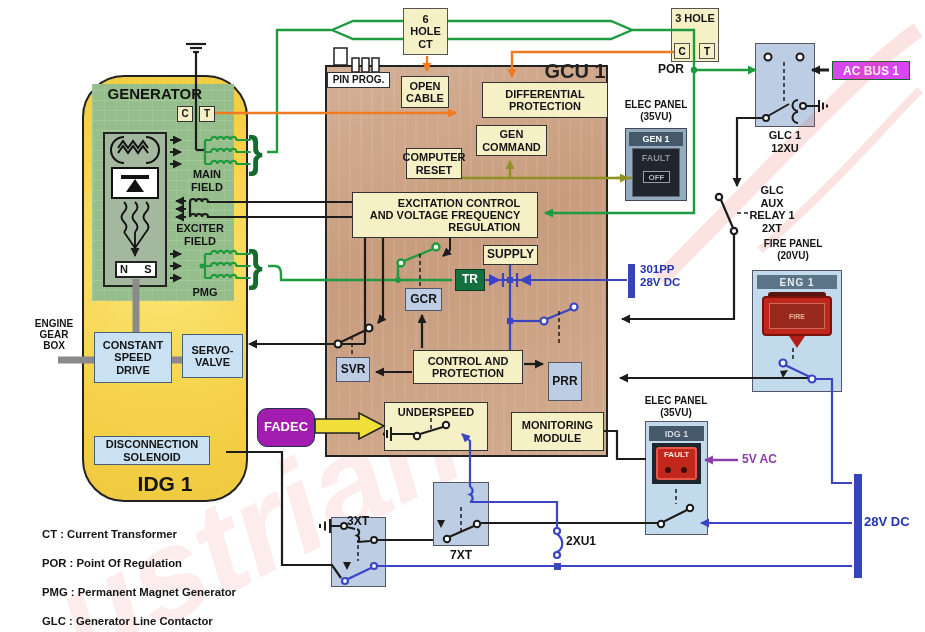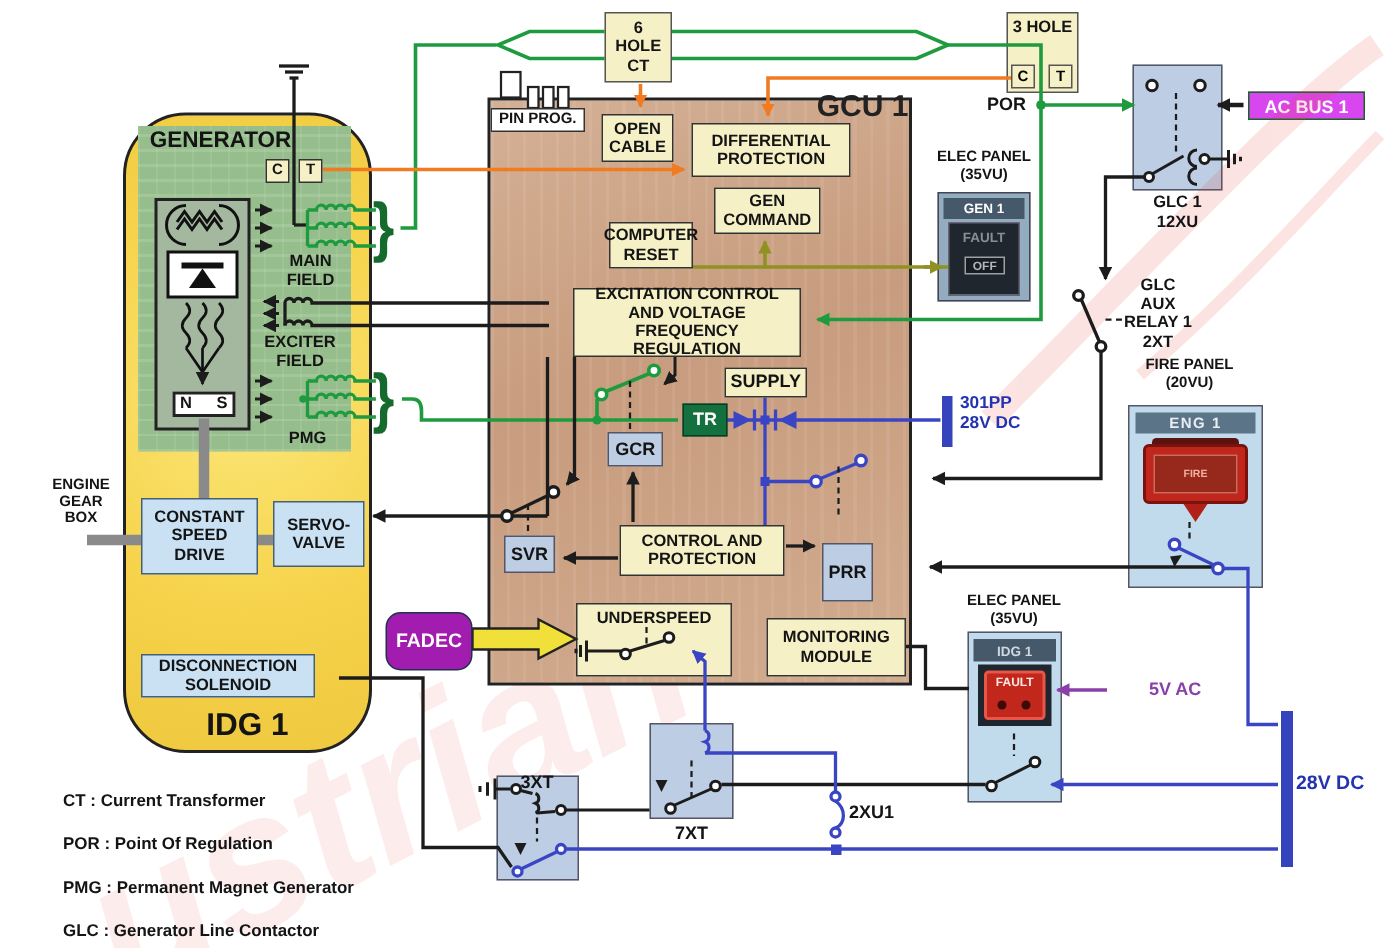--- a/index.html
+++ b/index.html
@@ -314,21 +314,21 @@
       <circle cx="417" cy="436" r="3.2" fill="#fff"></circle>
       <circle cx="446" cy="425" r="3.2" fill="#fff"></circle>
       <path d="M431,411 V431" stroke-width="1.5" stroke-dasharray="4,3"></path>
     </g>
 
     <path d="M738,460 H705" fill="none" stroke="#8b3fa8" stroke-width="2.4" marker-end="url(#ap)"></path>
 
     <polygon points="315,419 359,419 359,413 384,426 359,439 359,433 315,433" fill="#F2E03A" stroke="#222" stroke-width="1.6"></polygon>
   </svg>
 
-  <div class="lbl" style="left:92px;top:85px;width:110px;font-size:15px;text-align:center;">GENERATOR</div>
+  <div class="lbl" style="left:92px;top:85px;width:110px;font-size:15px;text-align:right;">GENERATOR</div>
   <div class="box" style="left:177px;top:106px;width:16px;height:16px;font-size:10px;">C</div>
   <div class="box" style="left:199px;top:106px;width:16px;height:16px;font-size:10px;">T</div>
   <div class="lbl" style="left:178px;top:168px;width:58px;font-size:11px;">MAIN
 FIELD</div>
   <div class="lbl" style="left:165px;top:222px;width:70px;font-size:11px;">EXCITER
 FIELD</div>
   <div class="lbl" style="left:180px;top:286px;width:50px;font-size:11px;">PMG</div>
   <div class="lbl" style="left:118px;top:263px;width:12px;font-size:11px;">N</div>
   <div class="lbl" style="left:142px;top:263px;width:12px;font-size:11px;">S</div>
   <div class="lbl" style="left:26px;top:318px;width:56px;font-size:10px;line-height:1.1;">ENGINE
@@ -352,27 +352,27 @@
     <div>PMG : Permanent Magnet Generator</div>
     <div>GLC : Generator Line Contactor</div>
     
     
   </div>
 
   <div class="lbl" style="left:540px;top:60px;width:70px;font-size:20px;color:#222;">GCU 1</div>
   <div class="box" style="left:327px;top:72px;width:63px;height:16px;background:#fff;font-size:10px;">PIN PROG.</div>
   <div class="box" style="left:401px;top:76px;width:48px;height:32px;">OPEN
 CABLE</div>
-  <div class="box" style="left:461px;top:82px;width:106px;height:36px;">DIFFERENTIAL
+  <div class="box" style="left:482px;top:82px;width:126px;height:36px;">DIFFERENTIAL
 PROTECTION</div>
   <div class="box" style="left:406px;top:125px;width:56px;height:31px;margin-top:23px;">COMPUTER
 RESET</div>
   <div class="box" style="left:476px;top:125px;width:71px;height:31px;">GEN
 COMMAND</div>
-  <div class="box" style="left:382px;top:192px;width:152px;height:46px;">EXCITATION CONTROL
+  <div class="box" style="left:352px;top:192px;width:186px;height:46px;text-align:right;">EXCITATION CONTROL
 AND VOLTAGE FREQUENCY
 REGULATION</div>
   <div class="box graybox" style="left:405px;top:288px;width:37px;height:23px;font-size:12px;">GCR</div>
   <div class="box" style="left:455px;top:269px;width:30px;height:22px;background:#157040;border-color:#0A3E23;color:#fff;font-size:12px;">TR</div>
   <div class="box" style="left:483px;top:245px;width:55px;height:20px;font-size:12px;">SUPPLY</div>
   <div class="box graybox" style="left:336px;top:357px;width:34px;height:25px;font-size:12px;">SVR</div>
   <div class="box" style="left:413px;top:350px;width:110px;height:34px;">CONTROL AND
 PROTECTION</div>
   <div class="box graybox" style="left:548px;top:362px;width:34px;height:39px;font-size:12px;">PRR</div>
   <div class="lbl" style="left:384px;top:406px;width:104px;font-size:11px;">UNDERSPEED</div>
@@ -390,21 +390,21 @@
   <div class="lbl" style="left:740px;top:184px;width:64px;font-size:11px;line-height:12.5px;">GLC
 AUX
 RELAY 1
 2XT</div>
   <div class="lbl" style="left:744px;top:238px;width:98px;font-size:10px;">FIRE PANEL
 (20VU)</div>
   <div class="lbl" style="left:613px;top:99px;width:86px;font-size:10px;">ELEC PANEL
 (35VU)</div>
   <div class="lbl" style="left:638px;top:395px;width:76px;font-size:10px;">ELEC PANEL
 (35VU)</div>
-  <div class="lbl" style="left:742px;top:452px;width:50px;font-size:12px;color:#8B3FA8;text-align:left;margin-left:24px;">5V AC</div>
+  <div class="lbl" style="left:742px;top:452px;width:50px;font-size:12px;color:#8B3FA8;text-align:left;">5V AC</div>
   <div class="lbl" style="left:864px;top:514px;width:55px;font-size:13px;color:#2433B0;text-align:left;">28V DC</div>
   <div class="lbl left" style="left:640px;top:263px;width:55px;font-size:11.5px;color:#2433B0;text-align:left;line-height:13px;">301PP
 28V DC</div>
 
   <div class="lbl" style="left:338px;top:514px;width:40px;font-size:12px;">3XT</div>
   <div class="lbl" style="left:441px;top:548px;width:40px;font-size:12px;">7XT</div>
   <div class="lbl" style="left:566px;top:534px;width:44px;font-size:12px;text-align:left;">2XU1</div>
 
 </div>
 

